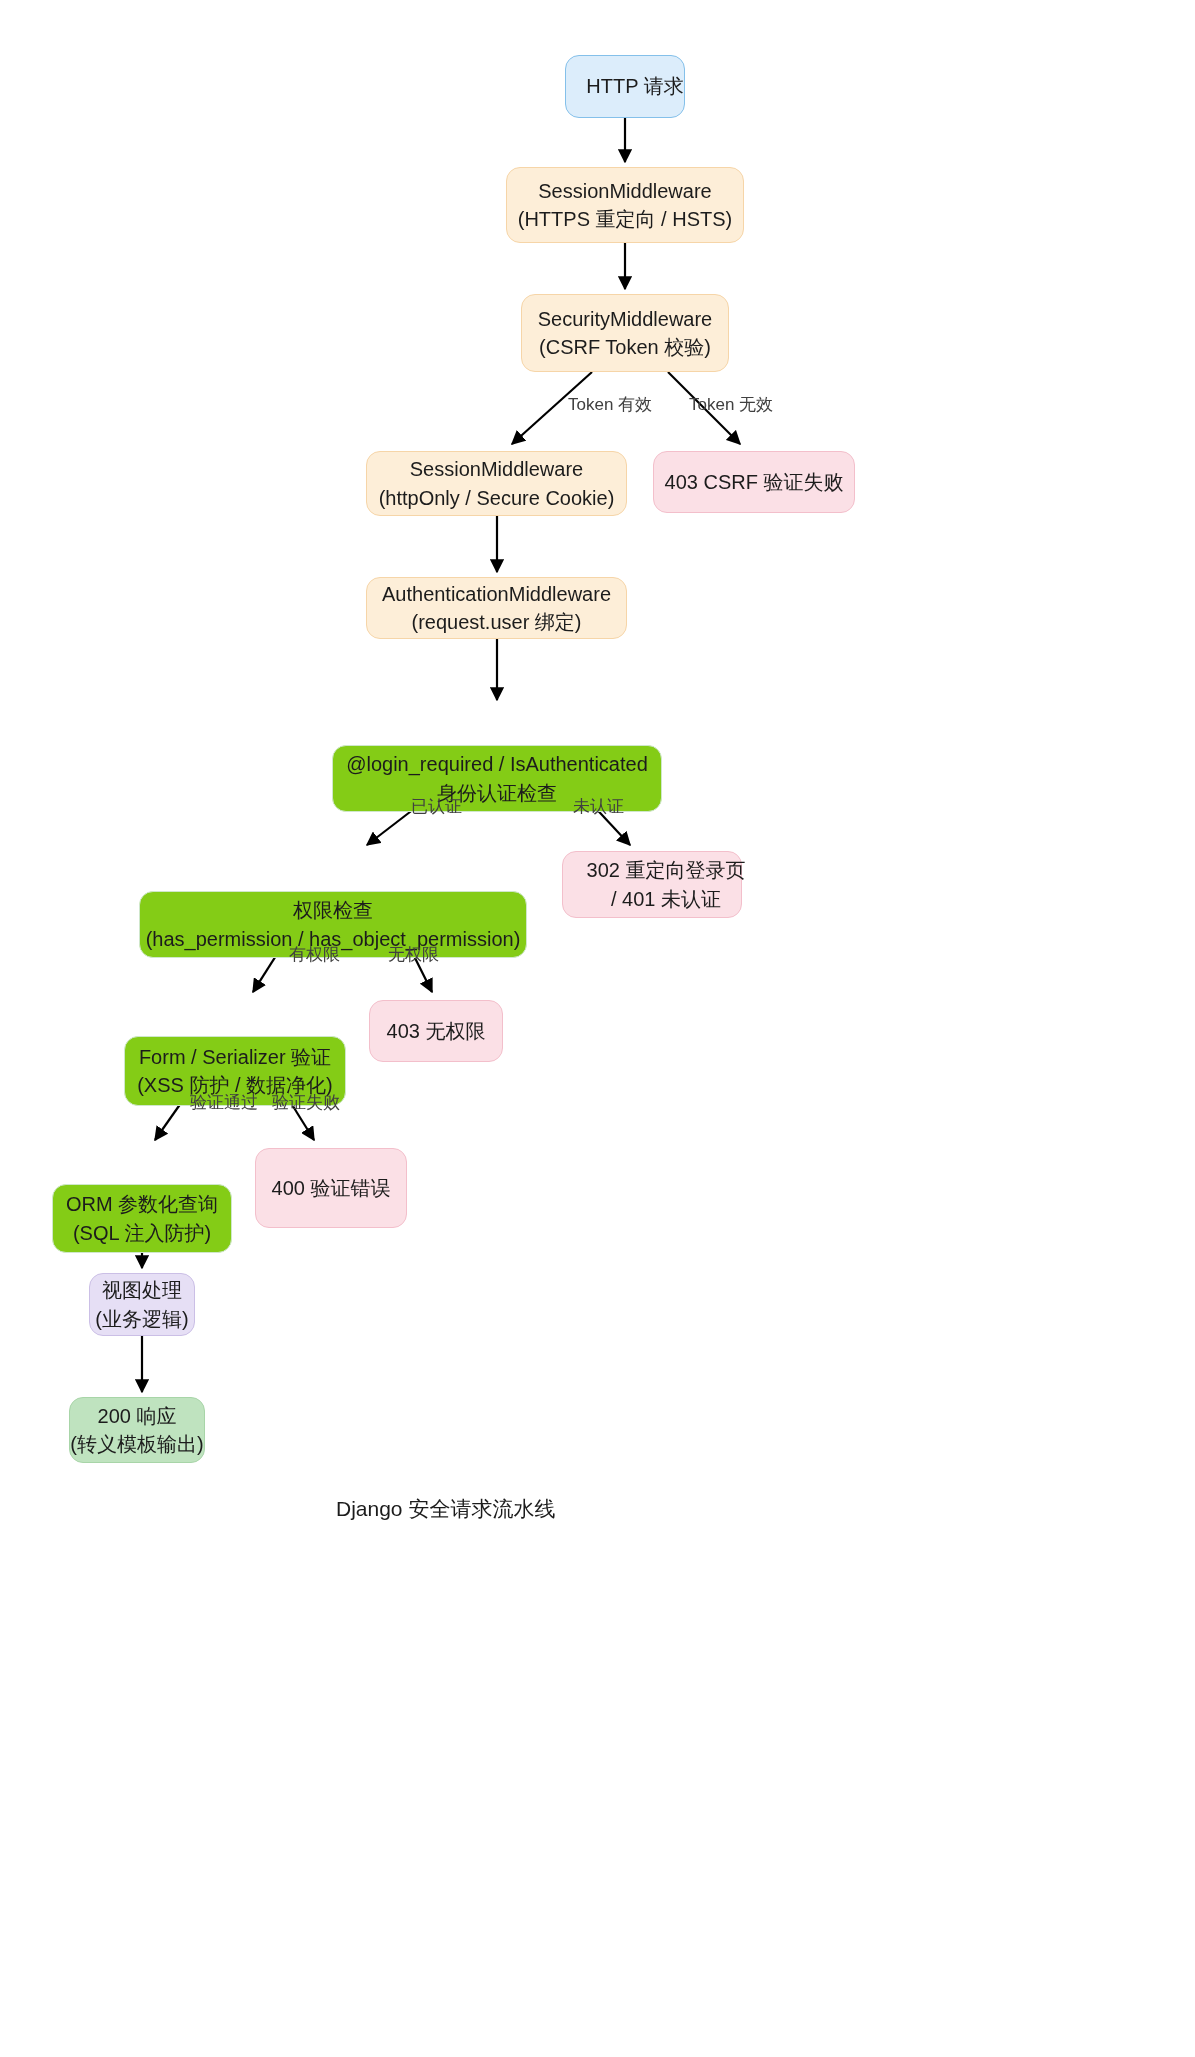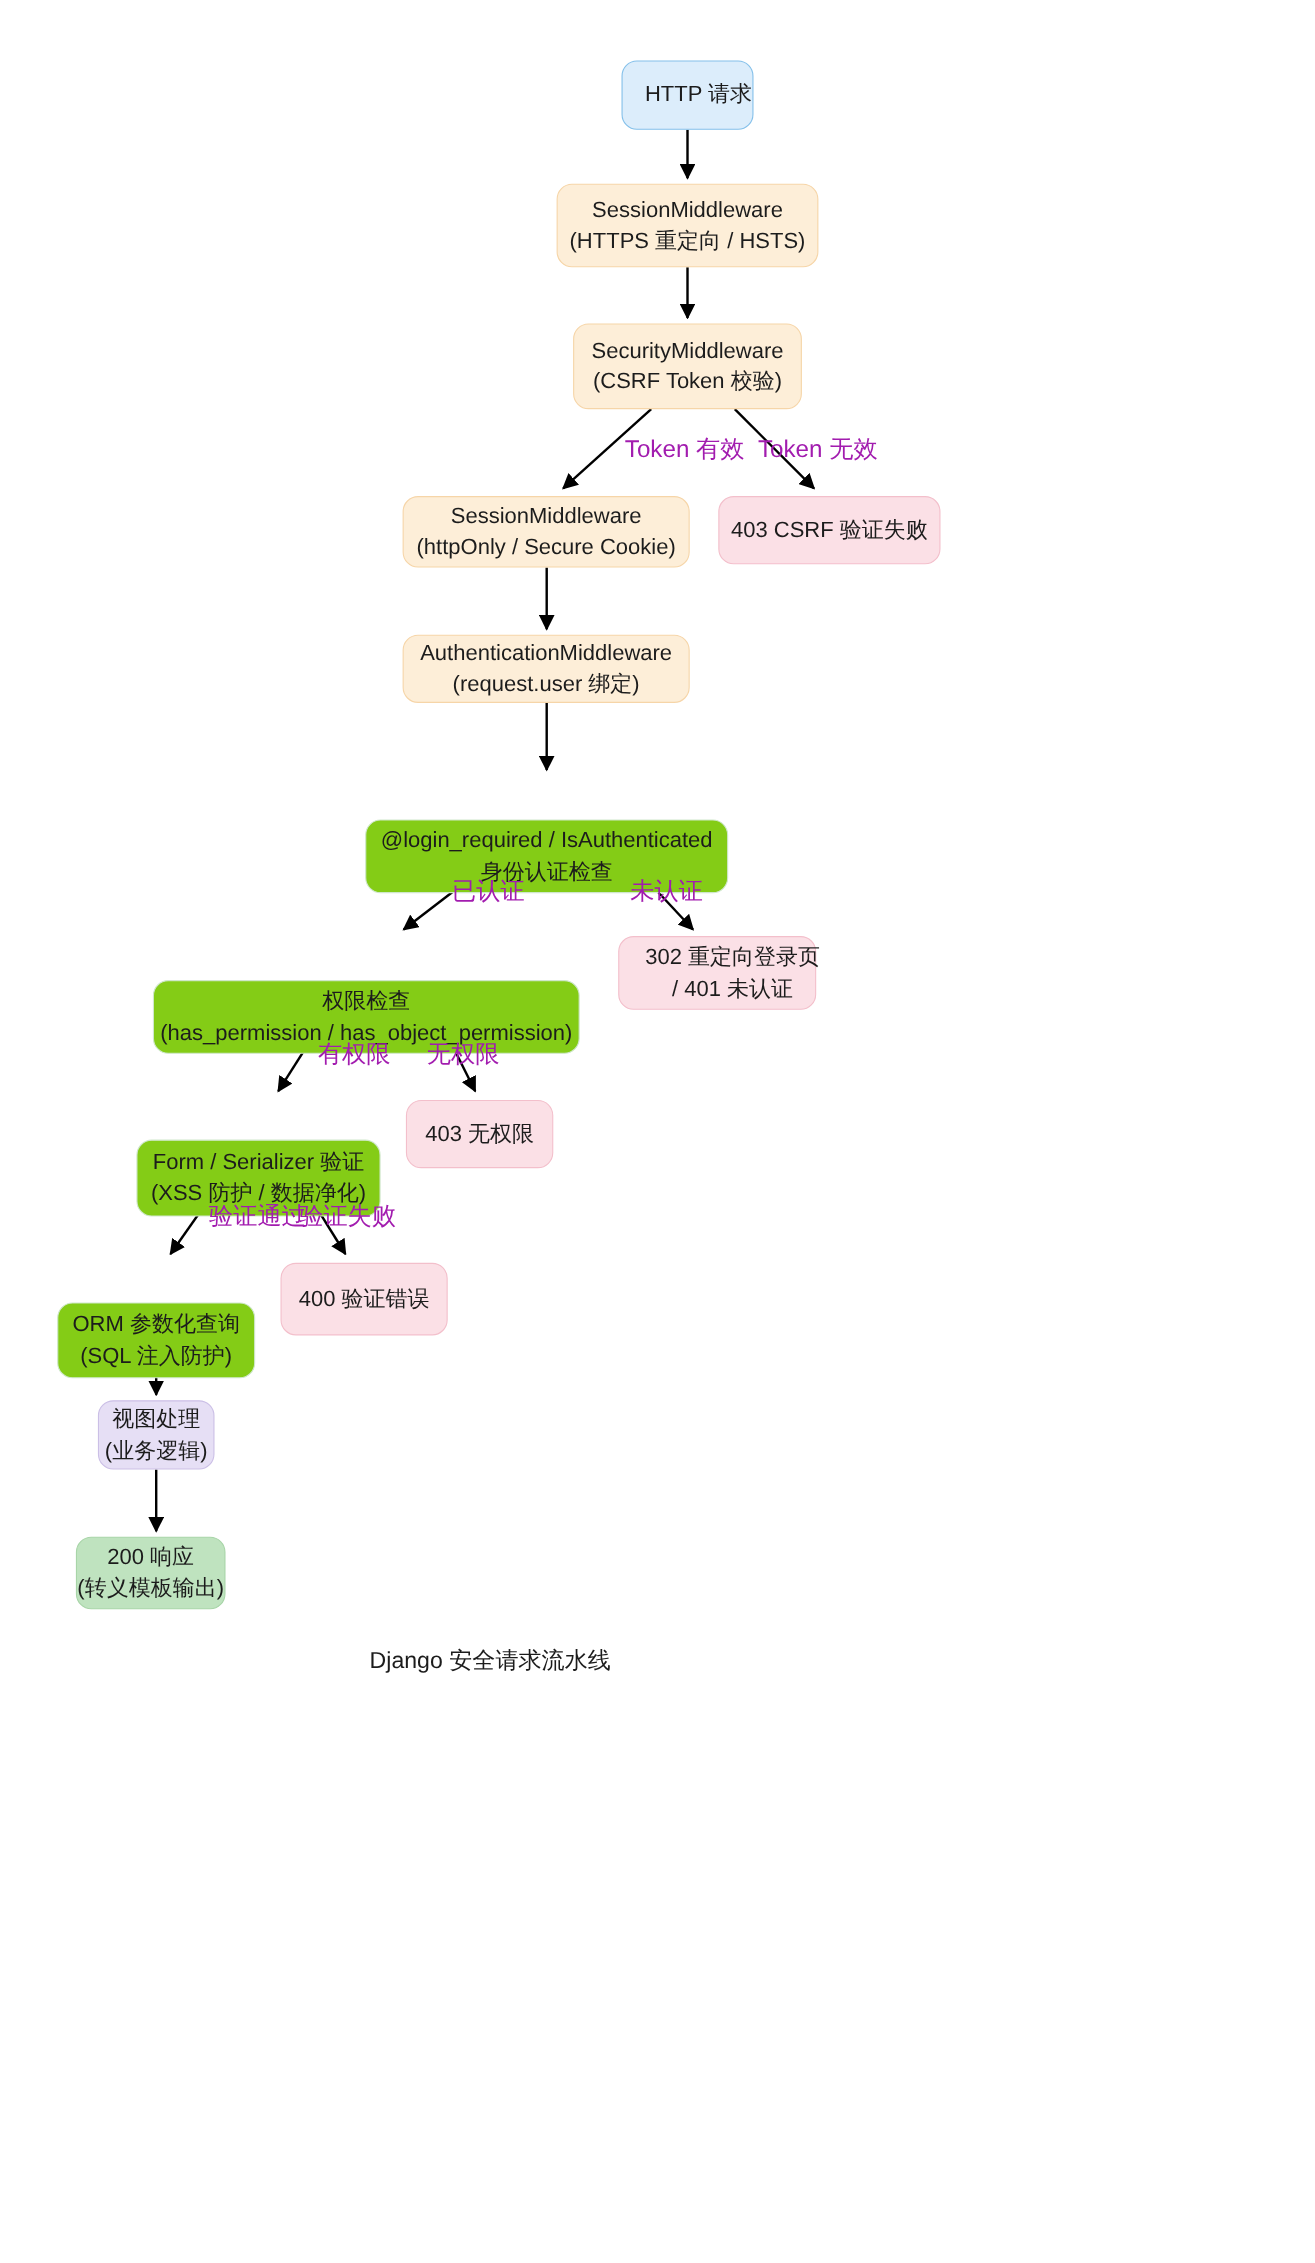--- a/index.html
+++ b/index.html
@@ -45,22 +45,22 @@
   
   .n-start  { background: #dcedfb; border-color: #84c0ea; padding-left: 20px; }
   .n-mw     { background: #fdeed8; border-color: #f6d5a8; }
   .n-check  { background: #84cc16; border-color: #cfe7cb; margin-top: 40px; }
   .n-ok     { background: #bfe3bf; border-color: #a8d5a8; }
   .n-err    { background: #fbe0e6; border-color: #f3bfcb; }
   .n-view   { background: #e6dff5; border-color: #cbbfe6; }
 
   .elabel {
     position: absolute;
-    font-size: 22px;
-    color: #a21caf;
+    font-size: 17px;
+    color: #404040;
     white-space: nowrap;
     background: transparent;
   }
   .caption {
     position: absolute;
     font-size: 21px;
     color: #1c1c1c;
     white-space: nowrap;
   }
 </style>
@@ -152,21 +152,21 @@
 
   <div class="node n-err" style="left:369px; top:1000px; width:134px; height:62px;">
     <span class="ln">403 无权限</span>
   </div>
 
   <div class="node n-check" style="left:124px; top:996px; width:222px; height:70px;">
     <span class="ln">Form / Serializer 验证</span>
     <span class="ln">(XSS 防护 / 数据净化)</span>
   </div>
 
-  <div class="node n-err" style="left:255px; top:1148px; width:152px; height:66px;">
+  <div class="node n-err" style="left:255px; top:1148px; width:152px; height:80px;">
     <span class="ln">400 验证错误</span>
   </div>
 
   <div class="node n-check" style="left:52px; top:1144px; width:180px; height:69px;">
     <span class="ln">ORM 参数化查询</span>
     <span class="ln">(SQL 注入防护)</span>
   </div>
 
   <div class="node n-view" style="left:89px; top:1273px; width:106px; height:63px;">
     <span class="ln">视图处理</span>

